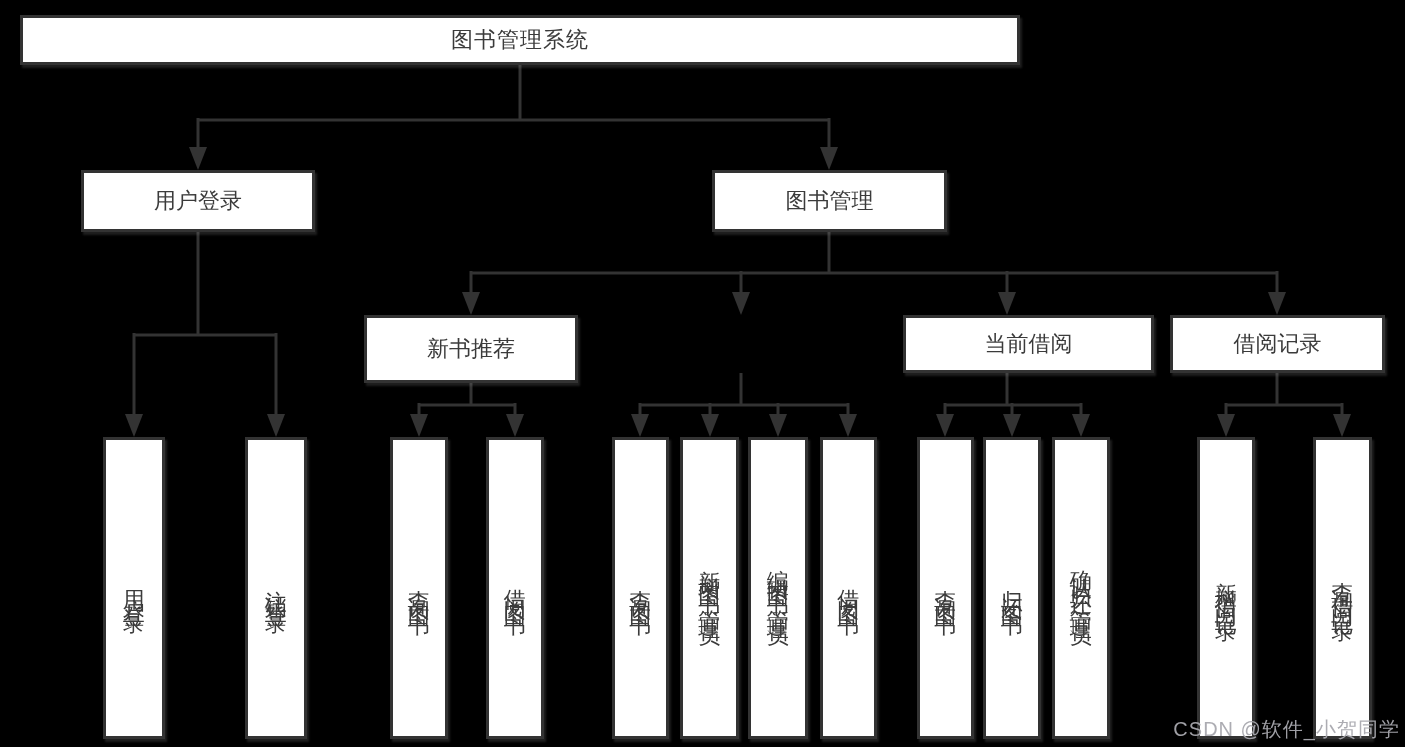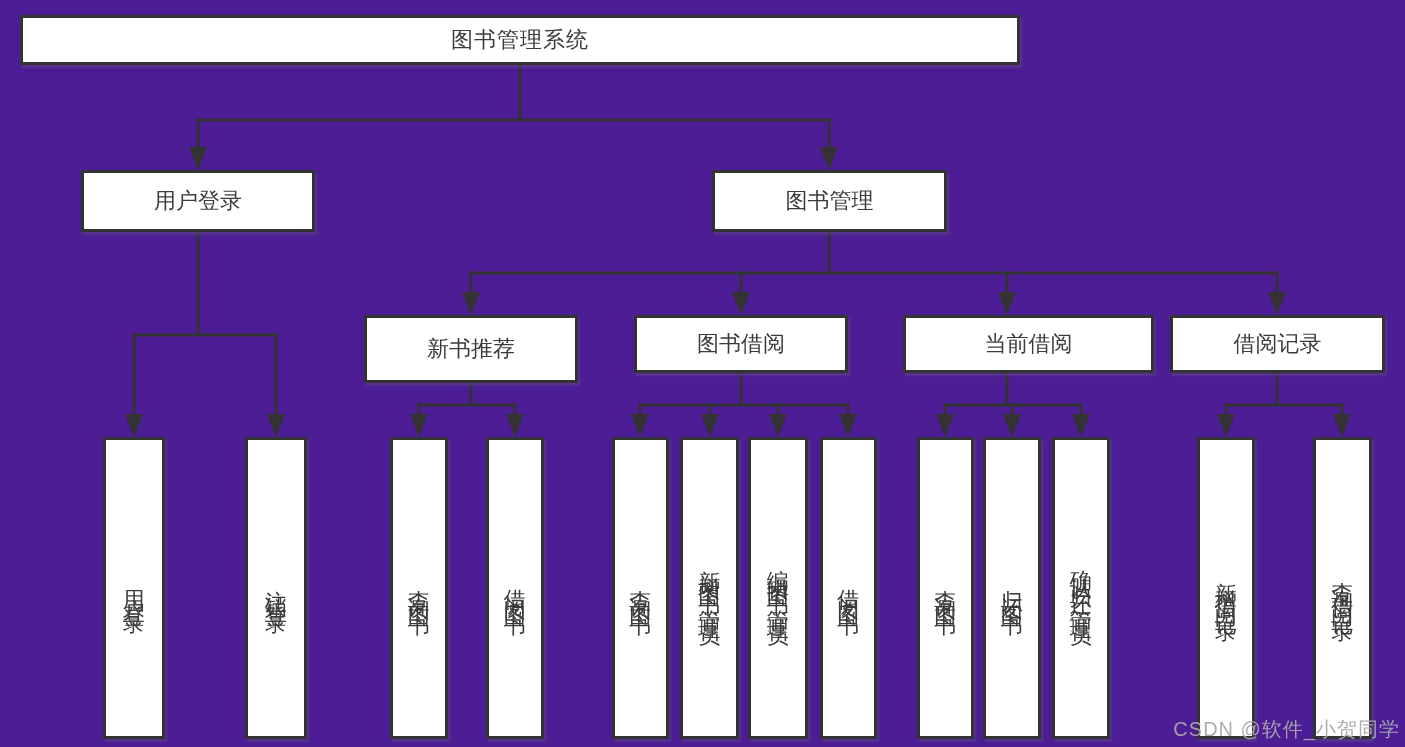--- a/index.html
+++ b/index.html
@@ -1,19 +1,19 @@
 <!DOCTYPE html>
 <html><head>
 <meta charset="utf-8">
 <style>
   html,body{margin:0;padding:0;background:#ffffff;}
   .canvas{
     position:relative;
     width:1405px;height:747px;
-    background:#4c1d95;
+    background:#000000;
     font-family:"Liberation Sans","DejaVu Sans",sans-serif;
     overflow:hidden;
   }
   svg.connectors{position:absolute;left:0;top:0;z-index:0;}
   .box{
     position:absolute;
     box-sizing:border-box;
     border:3px solid #333333;
     background:#ffffff;
     display:flex;align-items:center;justify-content:center;
@@ -121,23 +121,20 @@
   <div class="box" style="left:81px;top:170px;width:234px;height:62px">
     <span>用户登录</span>
   </div>
   <div class="box" style="left:712px;top:170px;width:235px;height:62px">
     <span>图书管理</span>
   </div>
 
   <div class="box" style="left:364px;top:315px;width:214px;height:68px">
     <span>新书推荐</span>
   </div>
-  <div class="box" style="left:634px;top:315px;width:214px;height:58px">
-    <span>图书借阅</span>
-  </div>
   <div class="box" style="left:903px;top:315px;width:251px;height:58px">
     <span>当前借阅</span>
   </div>
   <div class="box" style="left:1170px;top:315px;width:215px;height:58px">
     <span>借阅记录</span>
   </div>
 
   <div class="box leaf" style="left:103px;top:437px;width:62px;height:302px">
     <span>用户登录</span>
   </div>

